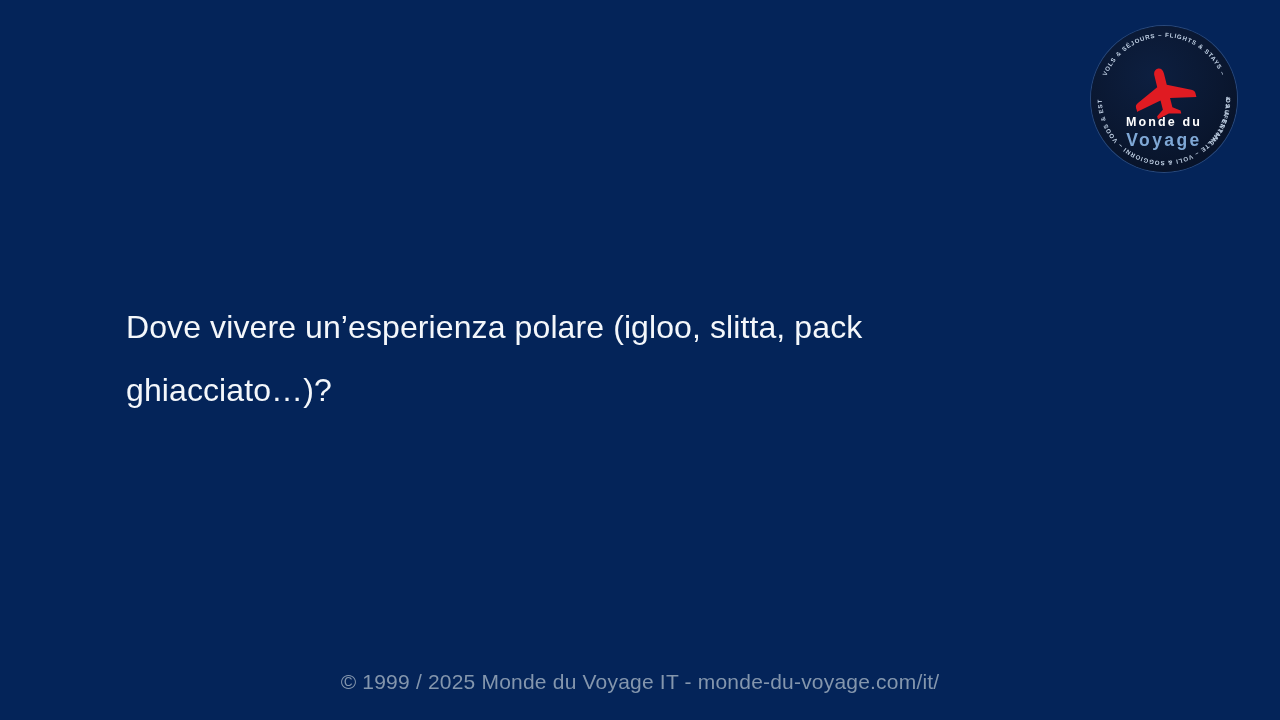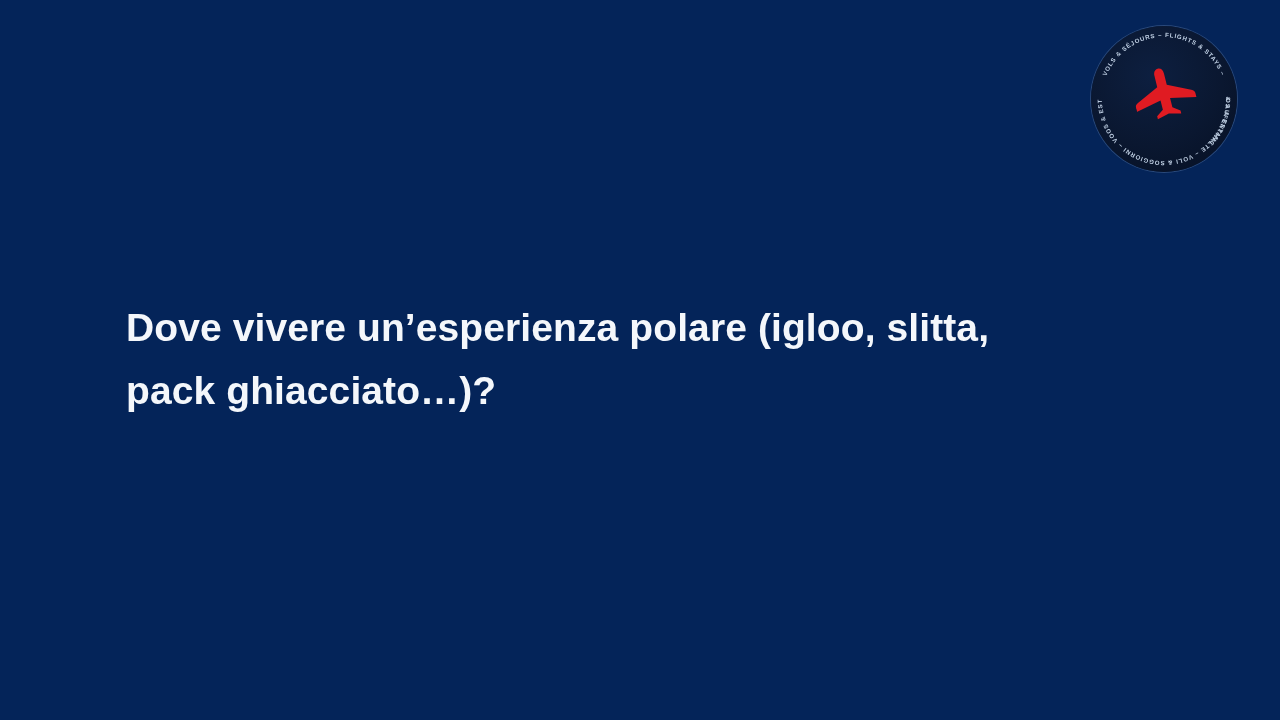--- a/index.html
+++ b/index.html
@@ -110,22 +110,22 @@
 
   
   .slide-body {
     position: absolute;
     left: 126px;
     top: 296px;
     width: 900px;
   }
 
   .body-heading {
-    font-size: 39px;
-    font-weight: 700;
+    font-size: 32px;
+    font-weight: 400;
     line-height: 63px;
     color: #f4f7fb;
     letter-spacing: 0.1px;
   }
 
   
   .slide-footer {
     position: absolute;
     left: 0;
     right: 0;
@@ -168,20 +168,27 @@
 
     <svg class="plane-icon" viewBox="0 0 64 54">
       <path d="M30.5 2.0 C33.6 2.0 35.6 4.6 35.6 8.6 L35.6 20.4 L59.0 31.6
                C61.4 32.8 62.4 34.2 62.4 36.4 L62.4 40.2 L35.6 34.6
                L35.6 44.6 L43.0 49.8 L43.0 53.0 L30.5 50.0 L18.0 53.0
                L18.0 49.8 L25.4 44.6 L25.4 34.6 L-1.4 40.2 L-1.4 36.4
                C-1.4 34.2 -0.4 32.8 2.0 31.6 L25.4 20.4 L25.4 8.6
                C25.4 4.6 27.4 2.0 30.5 2.0 Z" fill="#e01b22" transform="translate(1,0)"></path>
     </svg>
 
+    <div class="logo-wordmark">
+      <div class="logo-word-top">Monde du</div>
+      <div class="logo-word-bottom">Voyage</div>
+    </div>
   </div>
 
   <div class="slide-body">
     <div class="body-heading">Dove vivere un’esperienza polare (igloo, slitta, pack ghiacciato…)?</div>
   </div>
 
+  <div class="slide-footer">
+    <div class="footer-text">© 1999 / 2025 Monde du Voyage IT - monde-du-voyage.com/it/</div>
+  </div>
 
 </div>
 
 </body></html>

